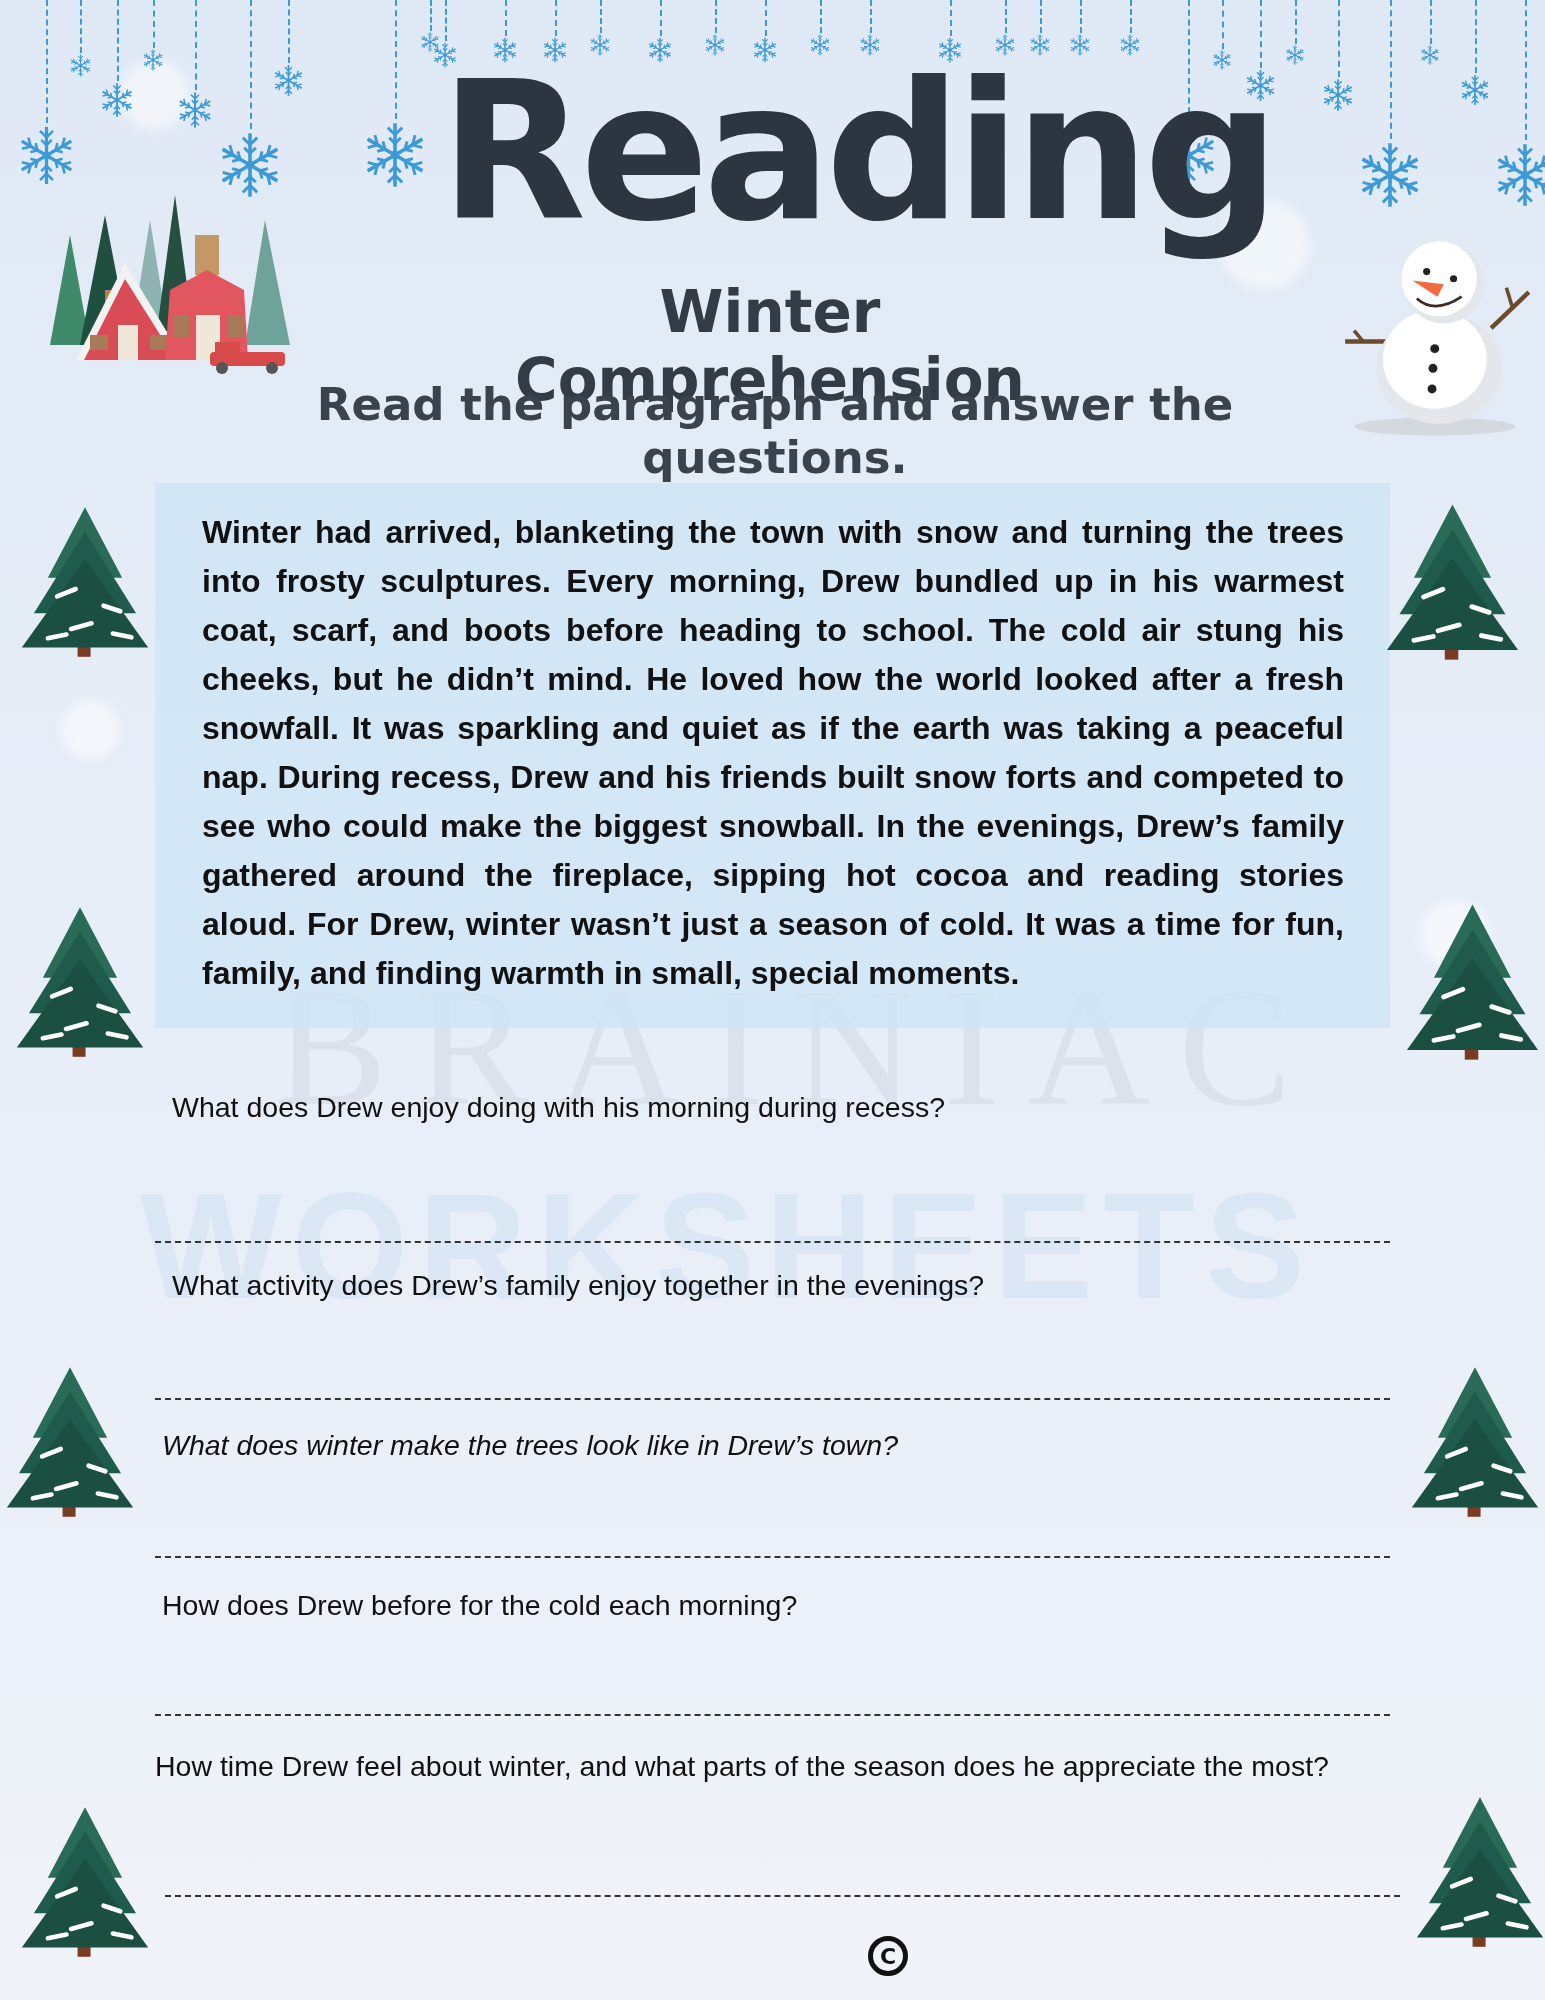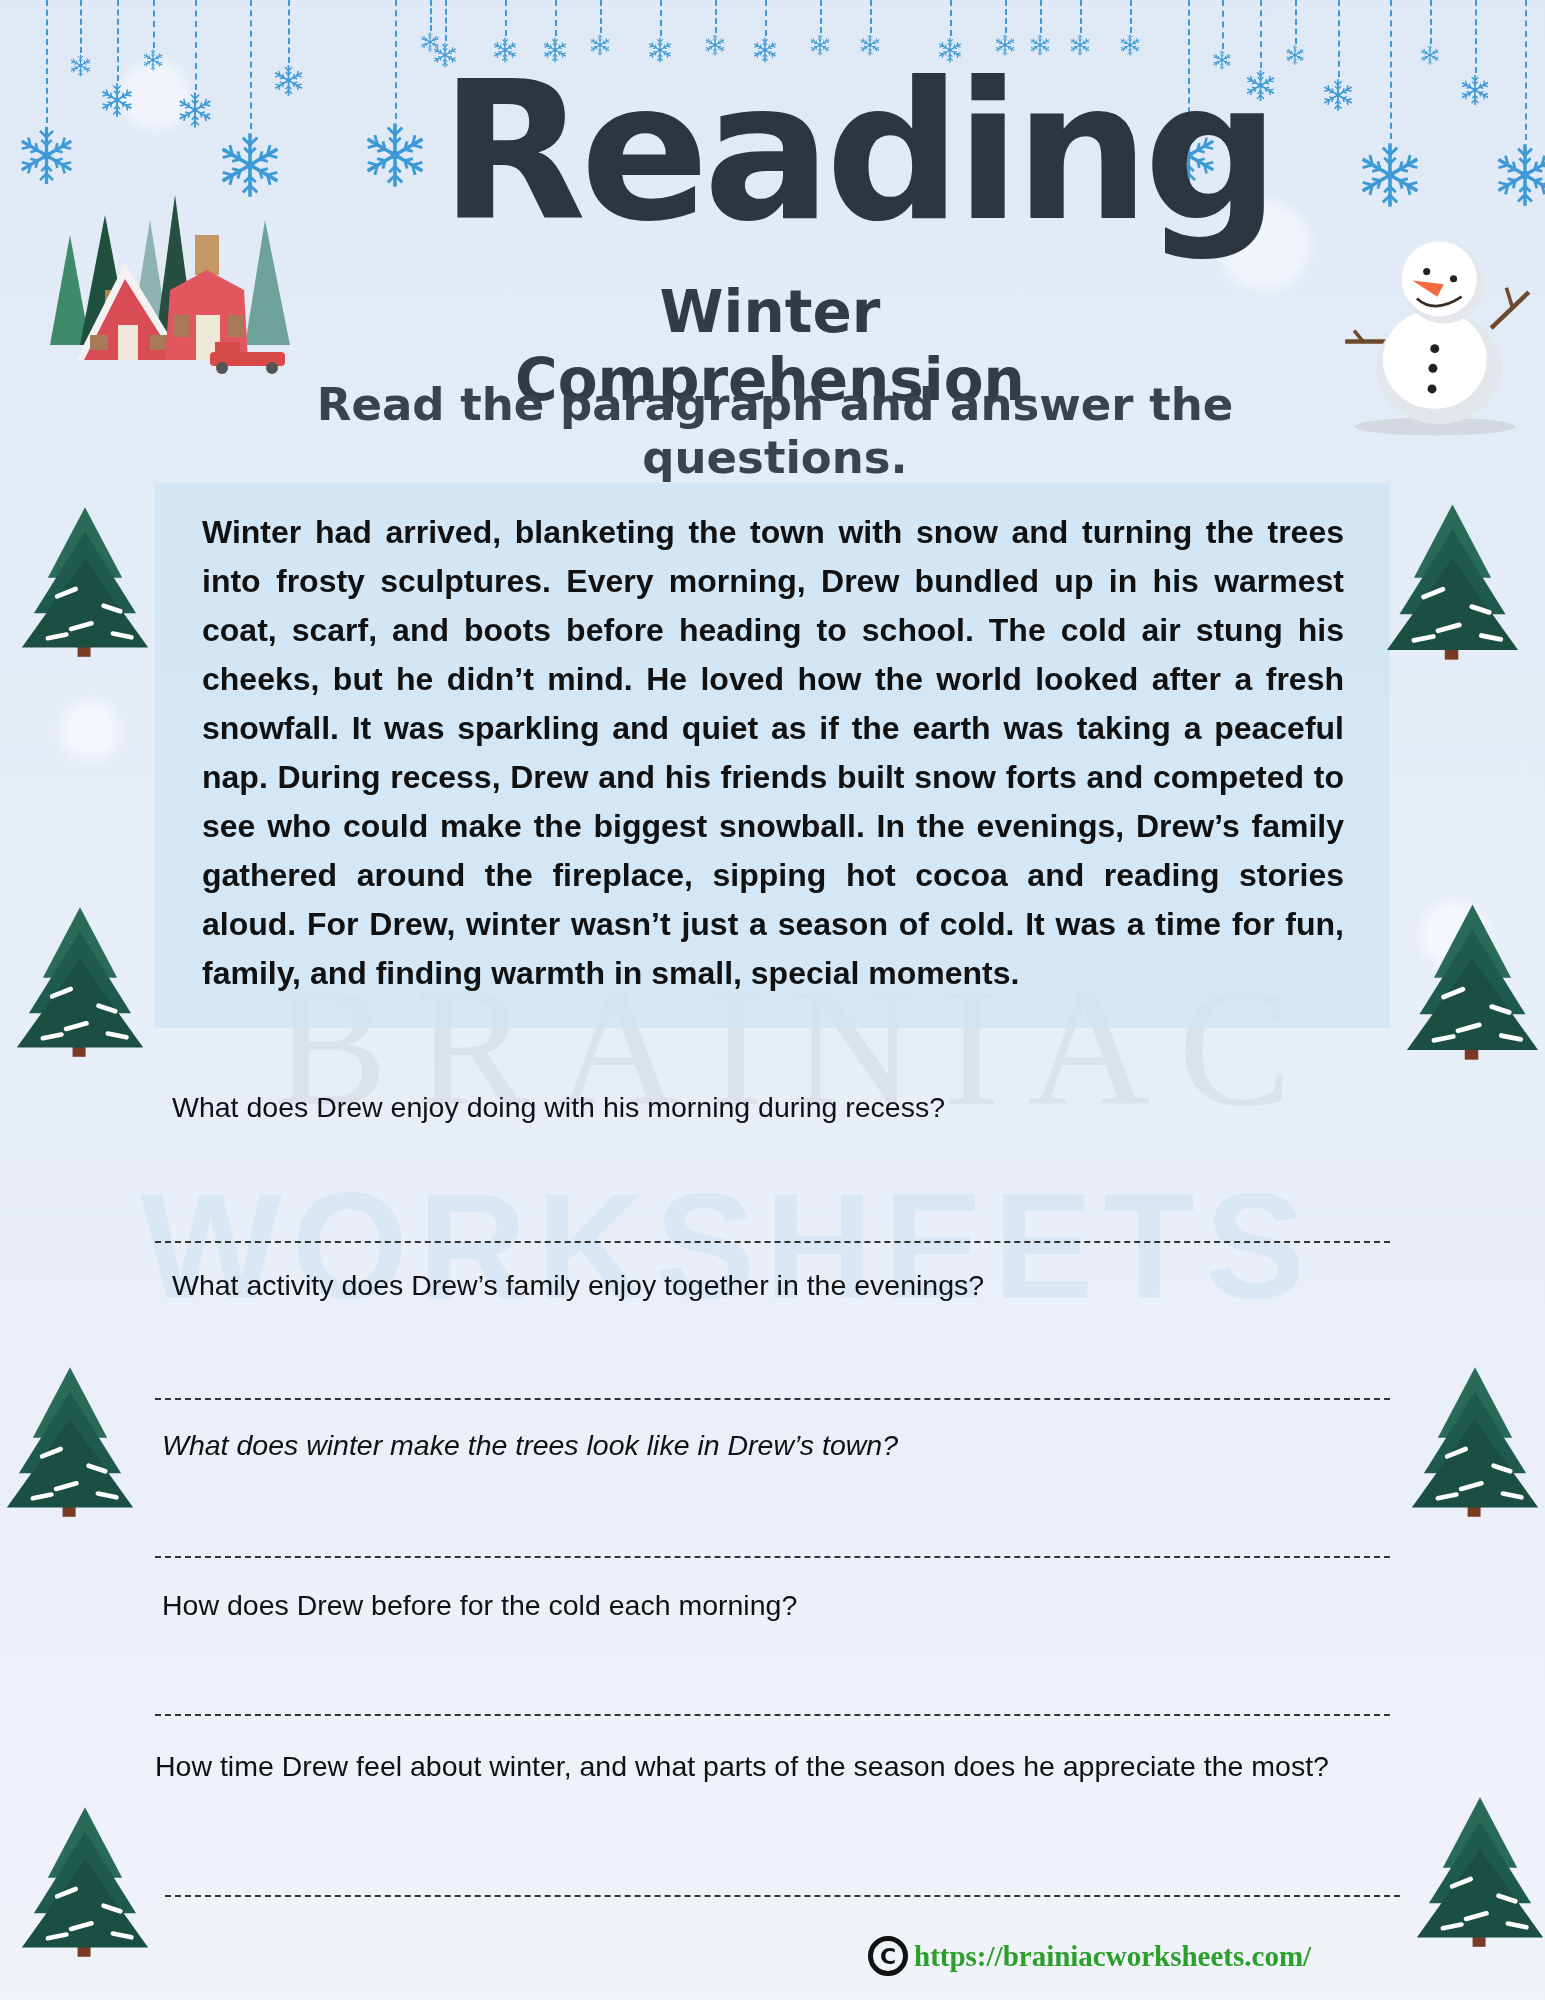--- a/index.html
+++ b/index.html
@@ -1663,14 +1663,13 @@
   <rect x="62" y="145" width="14" height="20" fill="#7a3b24"></rect>
   <polygon points="70,4 30,80 110,80" fill="#2a6b58"></polygon>
   <polygon points="70,30 15,118 125,118" fill="#1f5b4c"></polygon>
   <polygon points="70,60 2,155 138,155" fill="#1a4f42"></polygon>
   <path d="M40 100 l20 -8 M90 110 l18 6 M55 135 l22 -6 M100 140 l20 4 M30 145 l20 -4" stroke="#fff" stroke-width="5" stroke-linecap="round"></path>
 </svg></div>
   </div>
 
 <div class="footer-link">
   <span class="copyright-icon">C</span>
-  <span class="url">https://brainiacworksheets.com/</span>
 </div>
 
 </body></html>

